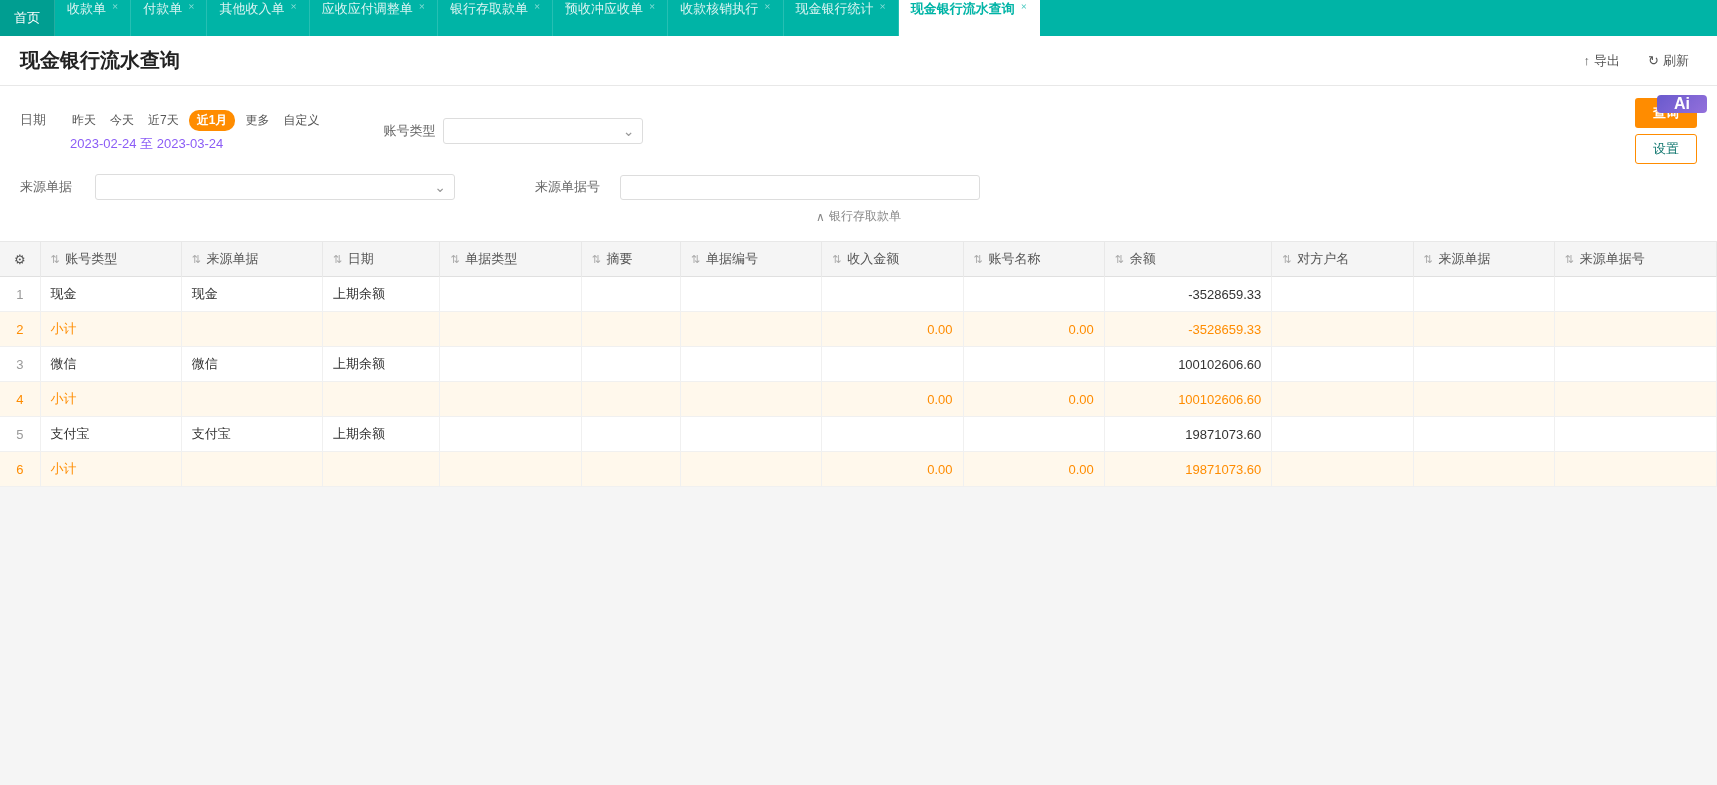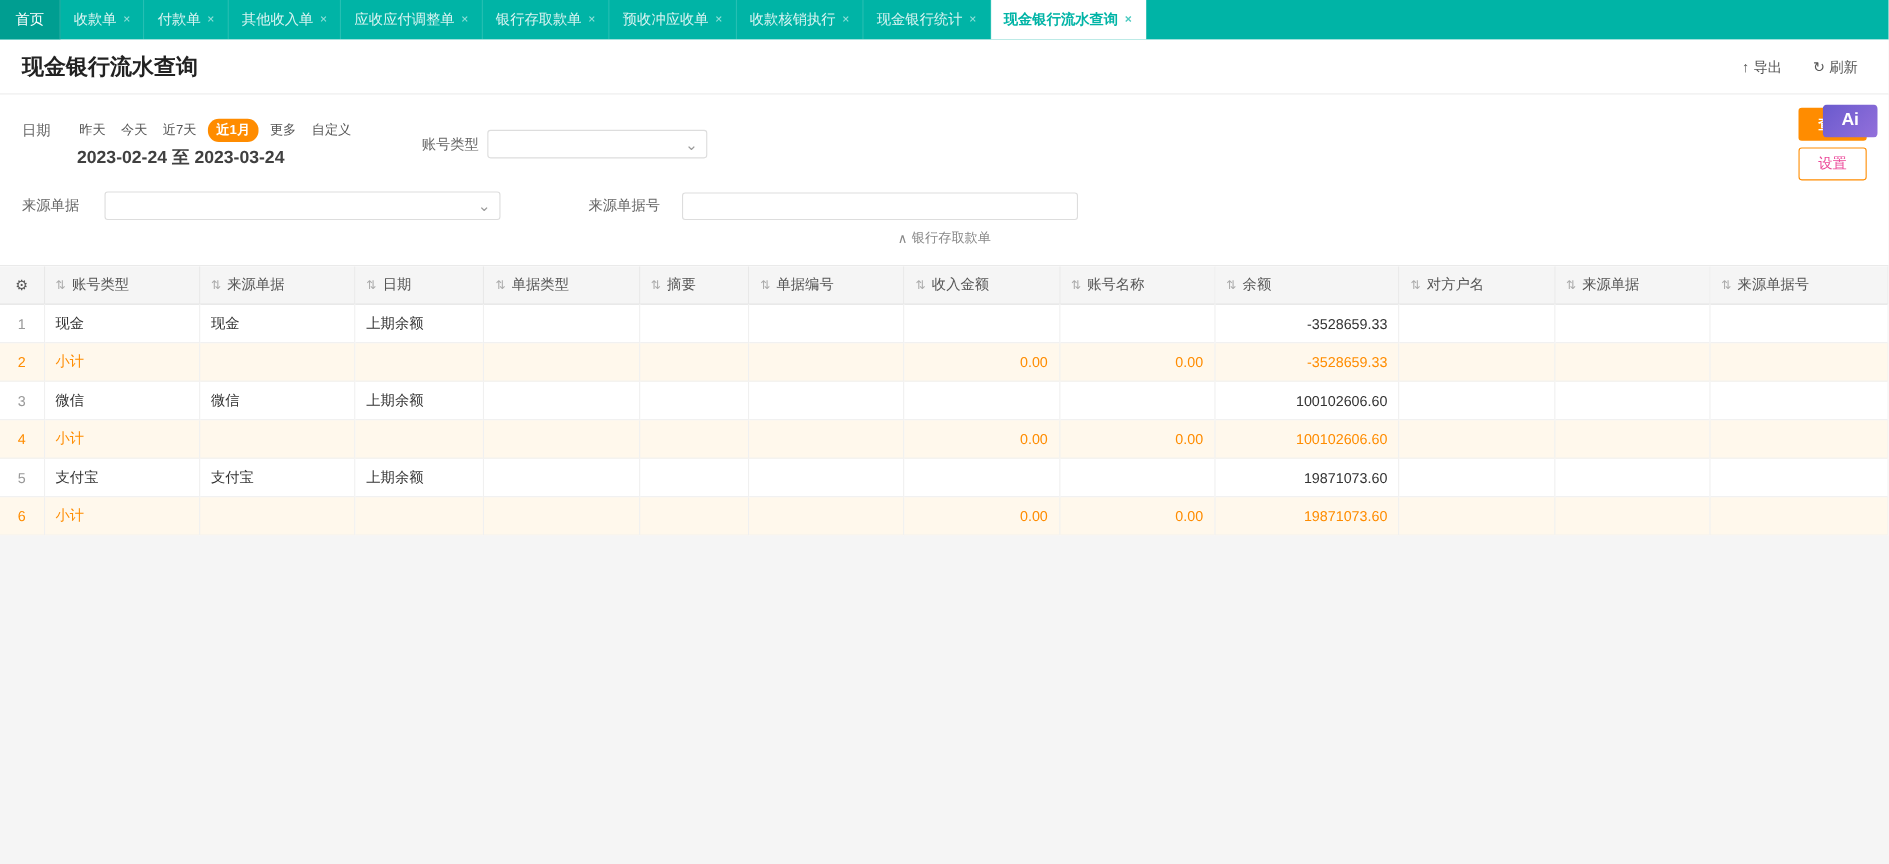--- a/index.html
+++ b/index.html
@@ -8,27 +8,27 @@
     
     .top-nav {
       background: #00b4a6;
       display: flex;
       align-items: stretch;
       height: 36px;
       overflow: hidden;
     }
     .nav-tab {
       display: flex;
-      align-items: center;
       padding: 0 12px;
       color: rgba(255,255,255,0.85);
       font-size: 13px;
       cursor: pointer;
       white-space: nowrap;
       border-right: 1px solid rgba(255,255,255,0.15);
+      font-family: Liberation Serif, serif;
     }
     .nav-tab.active {
       background: #fff;
       color: #00b4a6;
       font-weight: bold;
     }
     .nav-tab .close-x {
       margin-left: 6px;
       font-size: 11px;
       opacity: 0.7;
@@ -106,24 +106,23 @@
       padding: 2px 4px;
     }
     .date-shortcut.active {
       background: #ff8c00;
       color: #fff;
       border-radius: 10px;
       padding: 2px 8px;
       font-weight: bold;
     }
     .date-range {
-      font-size: 16px;
-      color: #404040;
+      font-size: 13px;
+      color: #8b5cf6;
       margin-left: 4px;
-      font-weight: bold;
     }
     .filter-select {
       display: flex;
       align-items: center;
       border: 1px solid #ddd;
       border-radius: 3px;
       padding: 4px 8px;
       min-width: 160px;
       cursor: pointer;
       background: #fff;
@@ -150,21 +149,21 @@
       color: #fff;
       border: none;
       border-radius: 3px;
       padding: 6px 18px;
       font-size: 13px;
       cursor: pointer;
       font-weight: bold;
     }
     .btn-settings {
       background: #fff;
-      color: #ec4899;
+      color: #0f766e;
       border: 1px solid #ff8c00;
       border-radius: 3px;
       padding: 5px 16px;
       font-size: 13px;
       cursor: pointer;
     }
     .collapse-bar {
       display: flex;
       justify-content: center;
       align-items: center;
@@ -231,21 +230,21 @@
 
     .ai-badge {
       position: fixed;
       right: 10px;
       top: 95px;
       background: linear-gradient(135deg, #6a5acd, #9370db);
       color: white;
       font-weight: bold;
       font-size: 16px;
       width: 50px;
-      height: 30px;
+      height: 18px;
       display: flex;
       align-items: center;
       justify-content: center;
       border-radius: 4px;
       cursor: pointer;
     }
   </style>
 </head>
 <body>
 

